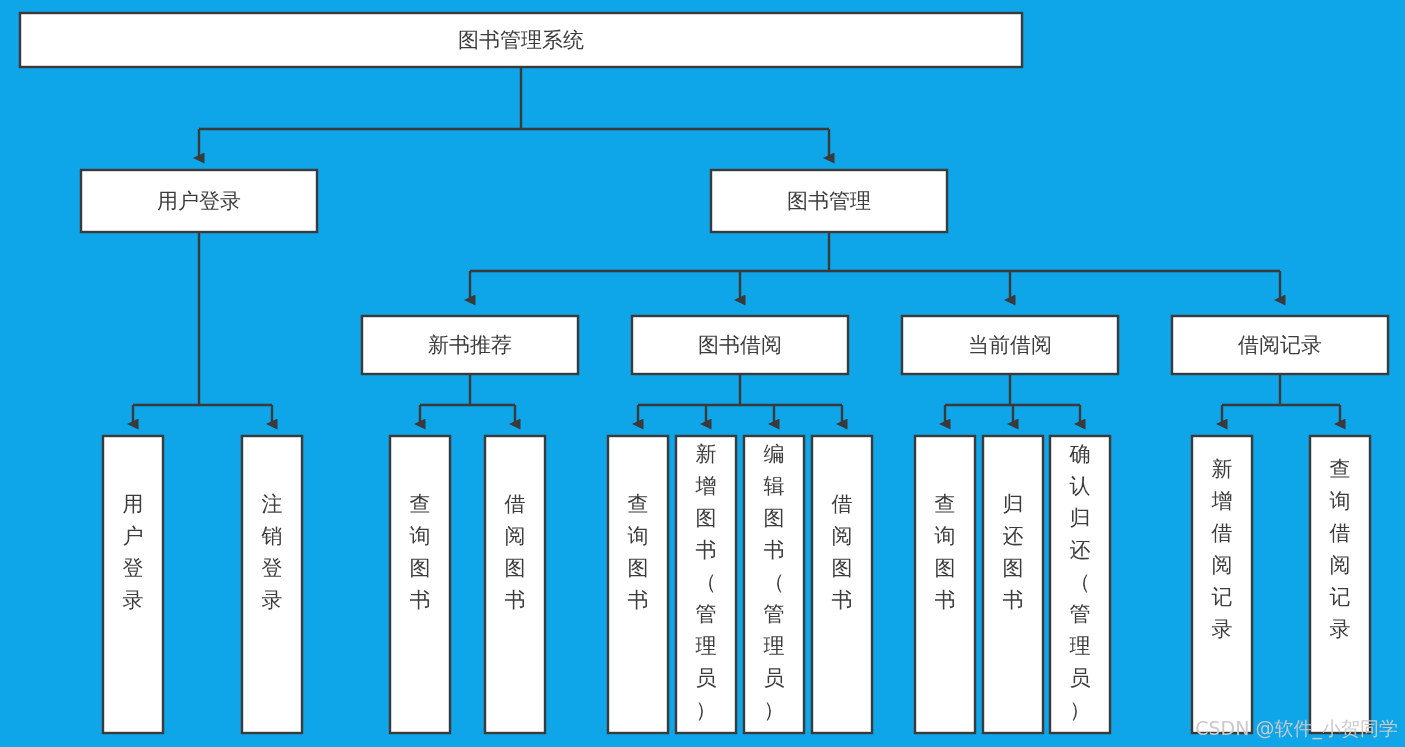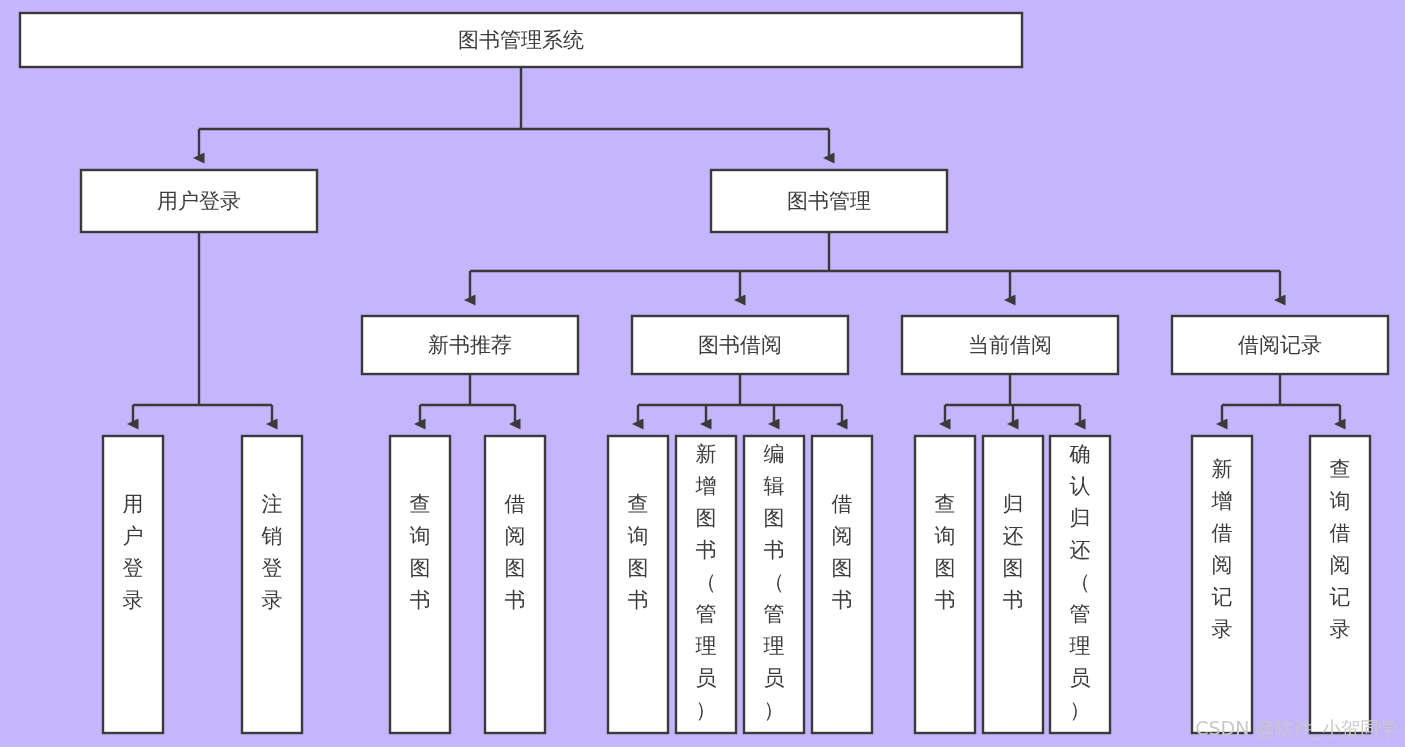--- a/index.html
+++ b/index.html
@@ -8,21 +8,21 @@
     padding: 0;
     background: #ffffff;
   }
   body {
     font-family: "DejaVu Sans", "Liberation Sans", sans-serif;
   }
   #diagram-root {
     position: relative;
     width: 1405px;
     height: 747px;
-    background: #c4b5fd;
+    background: #0ea5e9;
     overflow: hidden;
   }
   svg.chart-surface {
     position: absolute;
     left: 0;
     top: 0;
     width: 1405px;
     height: 747px;
     display: block;
   }

